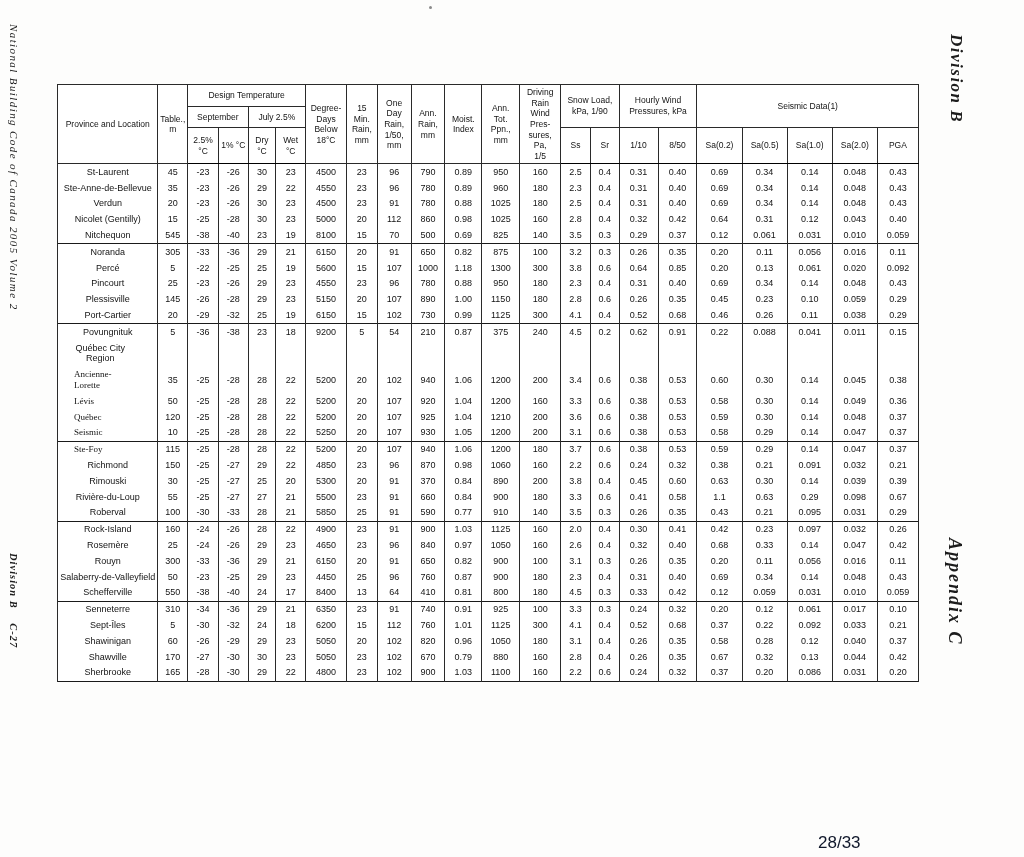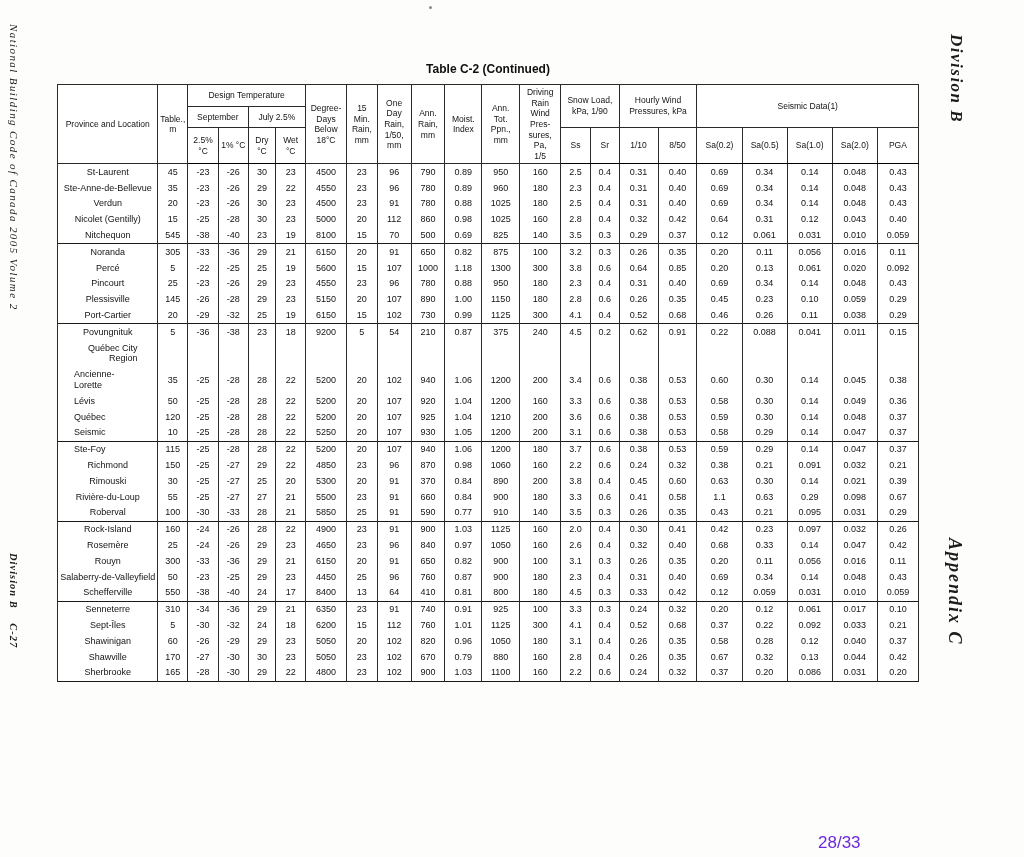--- a/index.html
+++ b/index.html
@@ -35,22 +35,22 @@
   }
   thead { border-bottom: 1.5px solid #000; }
   thead tr:last-child th { border-bottom: 1.5px solid #000; }
   table.climate td {
     border-left: 1px solid #2a2a2a; border-right: 1px solid #2a2a2a;
     text-align: center; vertical-align: middle;
     padding: 2.5px 1px; line-height: 1.2;
   }
   tr.rule td { border-top: 1px solid #1a1a1a; }
   td.loc { padding-left: 2px; padding-right: 2px; }
-  td.loc.indent { text-align: left; padding-left: 16px; padding-right: 28px; }
-  td.loc.grouplabel { text-align: right; padding-left: 5px; padding-right: 20px; }
+  td.loc.indent { text-align: left; padding-left: 16px; padding-right: 28px; font-family: Liberation Serif, serif; }
+  td.loc.grouplabel { text-align: center; padding-left: 5px; padding-right: 20px; }
 
   .vtext {
     position: absolute;
     writing-mode: vertical-rl;
     white-space: pre;
     color: #1c1c1c;
   }
   .left-top {
     left: 8px; top: 24px;
     font-family: "Liberation Serif", serif;
@@ -66,36 +66,35 @@
     font-family: "Liberation Serif", serif;
     font-style: italic; font-weight: bold; font-size: 17px; letter-spacing: 1.5px;
   }
   .right-bottom {
     left: 944px; top: 538px;
     font-family: "Liberation Serif", serif;
     font-style: italic; font-weight: bold; font-size: 18px; letter-spacing: 2px;
   }
   .page-num {
     position: absolute; top: 833px; left: 818px;
-    font-size: 17px; color: #6d28d9;
+    font-size: 17px; color: #0f172a;
   }
 </style>
 </head>
 <body>
 
 <div class="page">
 
   <div class="speck"></div>
 
   <div class="vtext left-top">National Building Code of Canada 2005 Volume 2</div>
   <div class="vtext left-bottom">Division B    C-27</div>
   <div class="vtext right-top">Division B</div>
   <div class="vtext right-bottom">Appendix C</div>
 
-  <div class="table-title">Table C-2 (Continued)</div>
 
   <table class="climate">
     <colgroup>
       <col style="width:98px">
         <col style="width:29px">
         <col style="width:30px">
         <col style="width:29px">
       <col style="width:27px">
         <col style="width:29px">
         <col style="width:40px">
@@ -624,21 +623,21 @@
           <td>0.84</td>
           <td>890</td>
           <td>200</td>
           <td>3.8</td>
           <td>0.4</td>
           <td>0.45</td>
           <td>0.60</td>
           <td>0.63</td>
           <td>0.30</td>
           <td>0.14</td>
-          <td>0.021</td>
+          <td>0.039</td>
           <td>0.39</td>
         </tr>
         <tr>
           <td class="loc">Rivière-du-Loup</td>
           <td>55</td>
           <td>-25</td>
           <td>-27</td>
           <td>27</td>
           <td>21</td>
           <td>5500</td>

